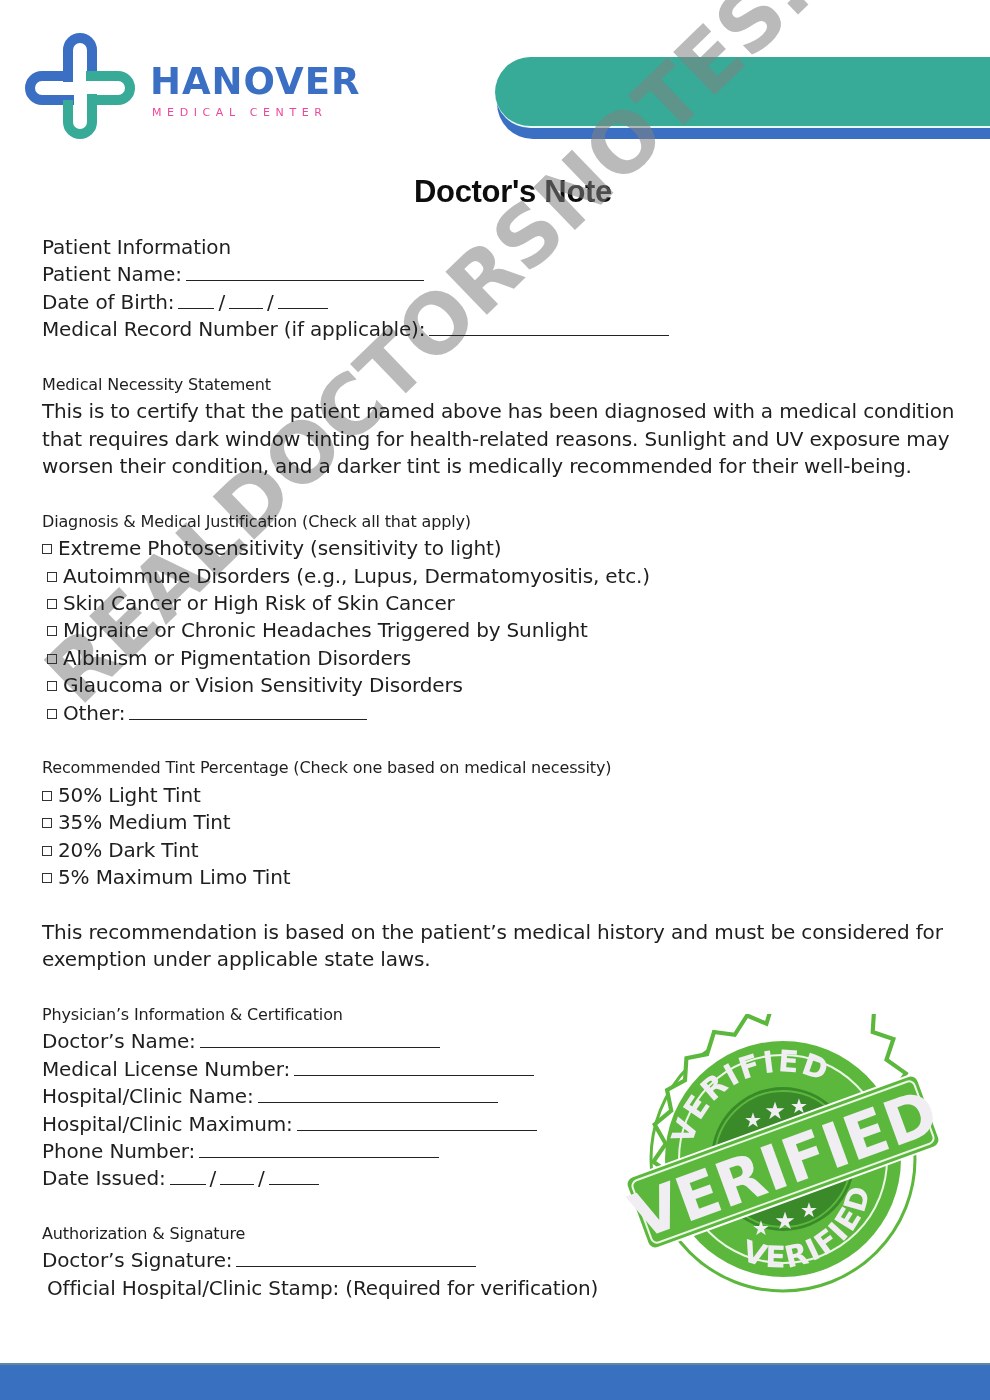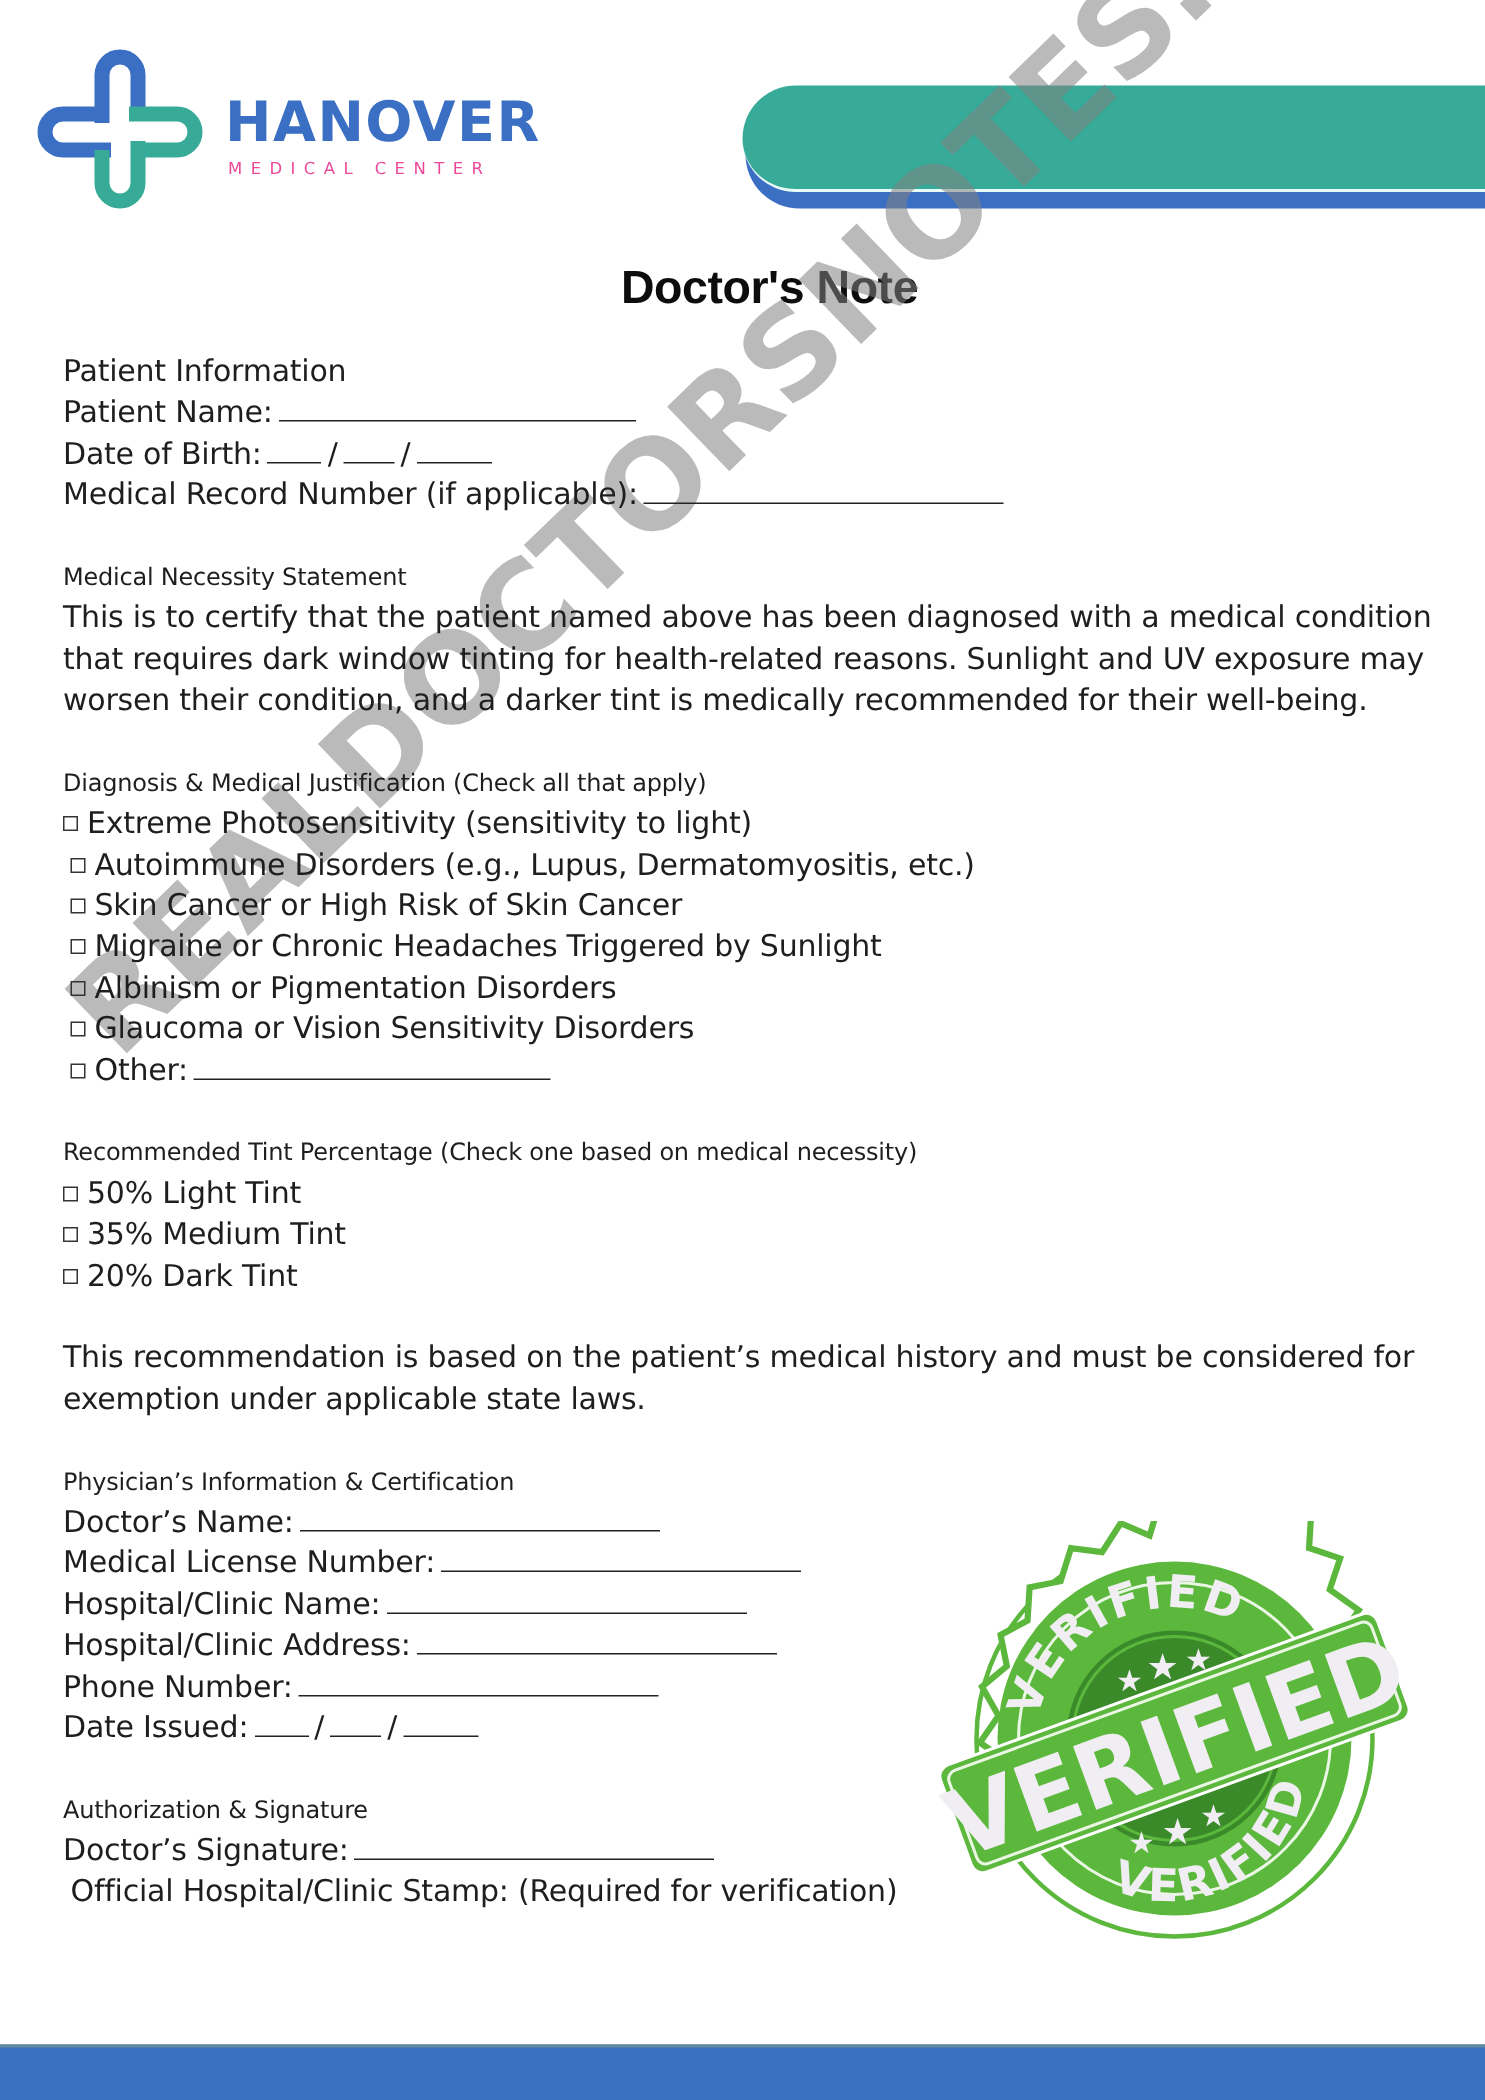--- a/index.html
+++ b/index.html
@@ -91,31 +91,32 @@
   <div class="line indent"><span class="chk"></span><span>Migraine or Chronic Headaches Triggered by Sunlight</span></div>
   <div class="line indent"><span class="chk"></span><span>Albinism or Pigmentation Disorders</span></div>
   <div class="line indent"><span class="chk"></span><span>Glaucoma or Vision Sensitivity Disorders</span></div>
   <div class="line indent"><span class="chk"></span><span>Other:</span><span class="blank" style="width:238px"></span></div>
   <div class="gap"></div>
 
   <div class="line bold">Recommended Tint Percentage (Check one based on medical necessity)</div>
   <div class="line"><span class="chk"></span><span>50% Light Tint</span></div>
   <div class="line"><span class="chk"></span><span>35% Medium Tint</span></div>
   <div class="line"><span class="chk"></span><span>20% Dark Tint</span></div>
+  <div class="line"><span class="chk"></span><span>5% Maximum Limo Tint</span></div>
   <div class="gap"></div>
 
   <div class="line">This recommendation is based on the patient’s medical history and must be considered for</div>
   <div class="line">exemption under applicable state laws.</div>
   <div class="gap"></div>
 
   <div class="line bold">Physician’s Information &amp; Certification</div>
   <div class="line"><span>Doctor’s Name:</span><span class="blank" style="width:240px"></span></div>
   <div class="line"><span>Medical License Number:</span><span class="blank" style="width:240px"></span></div>
   <div class="line"><span>Hospital/Clinic Name:</span><span class="blank" style="width:240px"></span></div>
-  <div class="line"><span>Hospital/Clinic Address:</span><span class="blank" style="width:240px"></span></div>
+  <div class="line"><span>Hospital/Clinic Maximum:</span><span class="blank" style="width:240px"></span></div>
   <div class="line"><span>Phone Number:</span><span class="blank" style="width:240px"></span></div>
   <div class="line">
     <span>Date Issued:</span><span class="blank" style="width:36px"></span><span class="sep">/</span><span class="blank" style="width:34px;margin-left:0"></span><span class="sep">/</span><span class="blank" style="width:50px;margin-left:0"></span>
   </div>
   <div class="gap"></div>
 
   <div class="line bold">Authorization &amp; Signature</div>
   <div class="line"><span>Doctor’s Signature:</span><span class="blank" style="width:240px"></span></div>
   <div class="line indent">Official Hospital/Clinic Stamp: (Required for verification)</div>
 </div>

